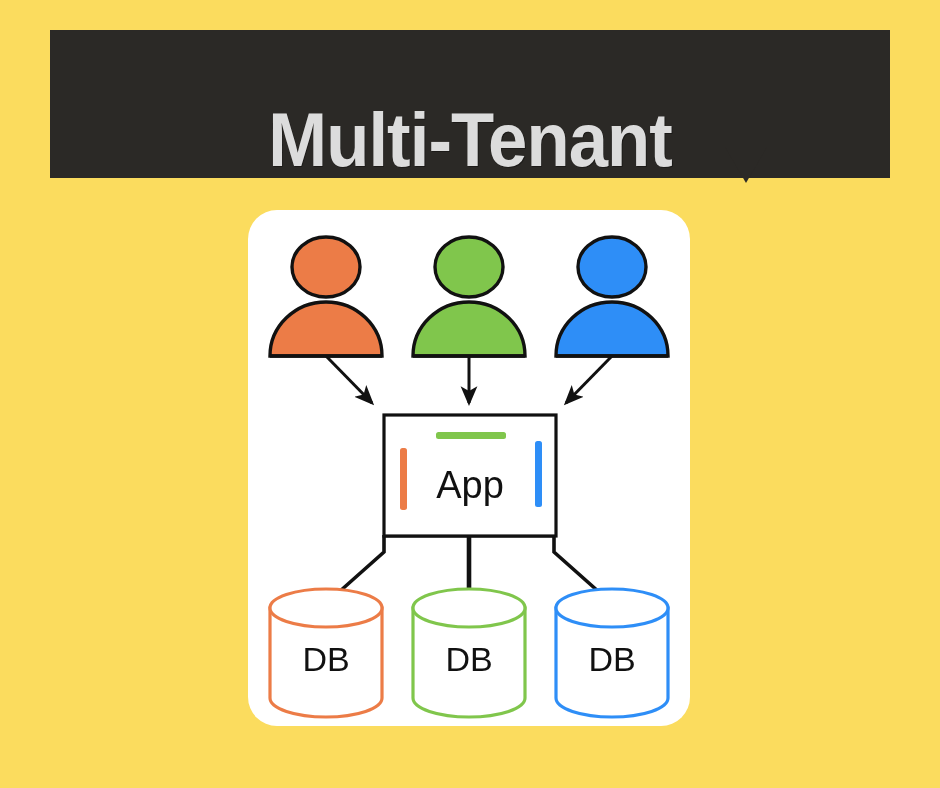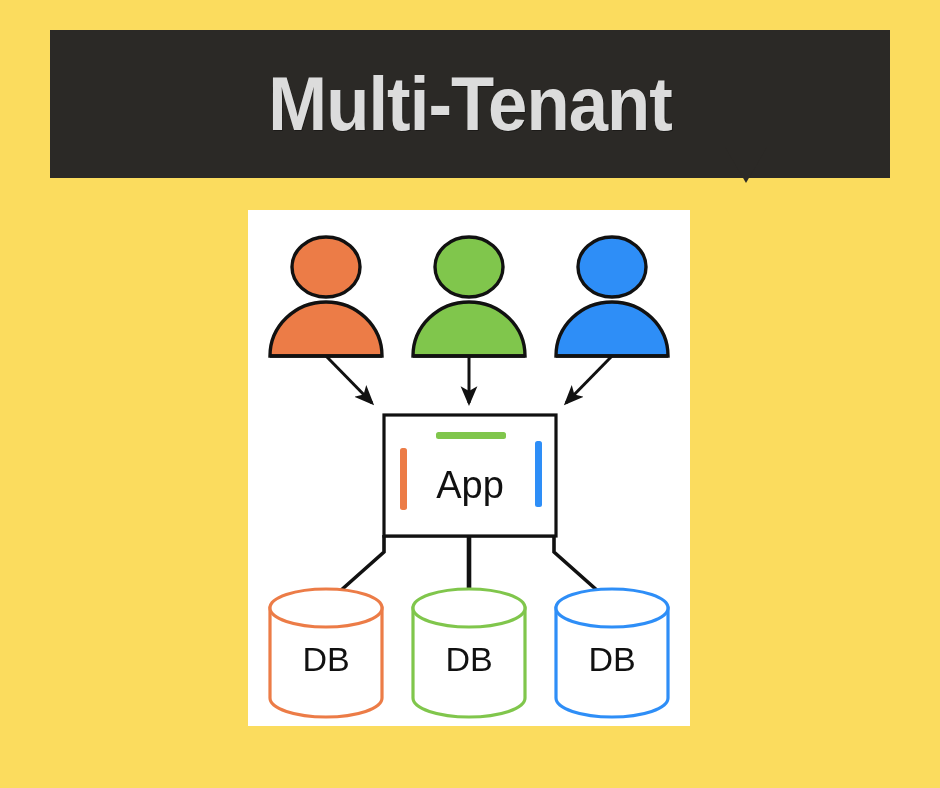--- a/index.html
+++ b/index.html
@@ -21,21 +21,21 @@
     left: 50px;
     top: 30px;
     width: 840px;
     height: 148px;
   }
   #banner {
     width: 100%;
     height: 100%;
     background: #2B2926;
     display: flex;
-    align-items: center;
+    align-items: flex-end;
     justify-content: center;
   }
   #banner-title {
     color: #DCDCDC;
     font-family: "Liberation Sans", sans-serif;
     font-size: 76px;
     font-weight: bold;
     letter-spacing: -1px;
     line-height: 1;
     transform: scaleX(0.93);
@@ -54,20 +54,21 @@
   }
 
   
   #diagram-panel {
     position: absolute;
     left: 248px;
     top: 210px;
     width: 442px;
     height: 516px;
     background: #FFFFFF;
+    border-radius: 29px;
   }
   #diagram-svg {
     display: block;
     width: 442px;
     height: 516px;
   }
   .label-text {
     font-family: "Liberation Sans", sans-serif;
     fill: #111111;
   }

